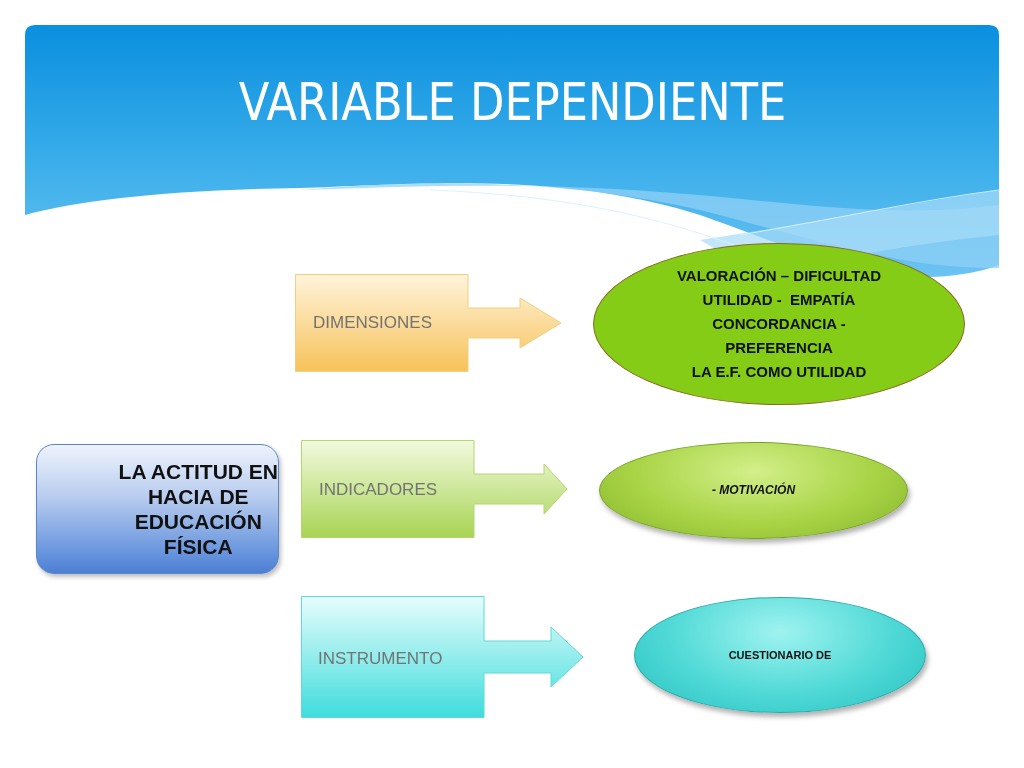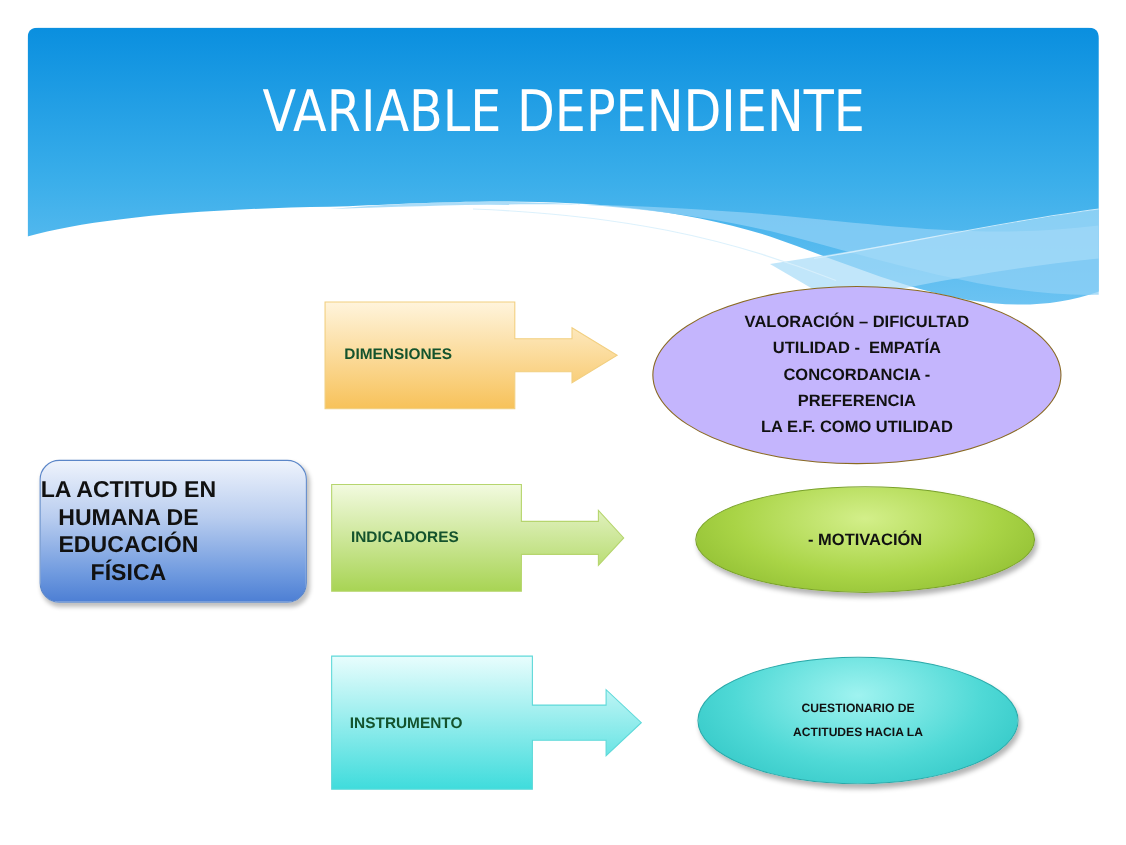--- a/index.html
+++ b/index.html
@@ -3,38 +3,38 @@
 <meta charset="utf-8">
 <style>
   html, body { margin: 0; padding: 0; }
   body { width: 1024px; height: 768px; background: #ffffff; position: relative; overflow: hidden;
          font-family: "Liberation Sans", "DejaVu Sans", sans-serif; }
   .header { position: absolute; left: 0; top: 0; width: 1024px; height: 300px; }
   .header svg { position: absolute; left: 0; top: 0; }
   .title { position: absolute; left: 25px; width: 975px; top: 72px; text-align: center;
            color: #ffffff; font-size: 52px; font-weight: normal; letter-spacing: 0px;
            font-family: "DejaVu Sans", sans-serif; transform: scaleX(0.86); transform-origin: center; }
-  .root-box { position: absolute; left: 36px; top: 418px; width: 241px; height: 128px;
+  .root-box { position: absolute; left: 36px; top: 444px; width: 241px; height: 128px;
               border-radius: 18px; border: 1px solid #5b86c8;
               background: linear-gradient(to bottom, #eef3fc 0%, #b9cdef 40%, #6f9adf 80%, #4d7fd4 100%);
               box-shadow: 2px 3px 4px rgba(0,0,0,0.25);
-              display: flex; align-items: center; justify-content: flex-start; text-align: center;
+              display: flex; align-items: center; justify-content: flex-end; text-align: center;
               font-weight: bold; font-size: 21px; line-height: 25px; color: #111; }
   .root-box span { display: block; }
   .cat { position: absolute; }
   .cat svg { position: absolute; left: 0; top: 0; overflow: visible; }
-  .cat-label { position: absolute; font-weight: bold; font-size: 14px; color: #14532d; white-space: nowrap; }
+  .cat-label { position: absolute; font-weight: normal; font-size: 17px; color: #737373; white-space: nowrap; }
   .ellipse { position: absolute; border-radius: 50%; display: flex; align-items: center; justify-content: center;
              text-align: center; font-weight: bold; color: #111; box-shadow: 2px 4px 5px rgba(0,0,0,0.3); }
   .ellipse .lines span { display: block; }
-  .e1 { left: 593px; top: 260px; width: 370px; height: 160px; background: #c4b5fd; border: 1.5px solid #8a6a22;
+  .e1 { left: 593px; top: 243px; width: 370px; height: 160px; background: #84cc16; border: 1.5px solid #8a6a22;
         font-size: 15px; line-height: 24px; box-shadow: none; }
-  .e2 { left: 632px; top: 442px; width: 307px; height: 95px;
+  .e2 { left: 599px; top: 442px; width: 307px; height: 95px;
         background: radial-gradient(ellipse at 50% 30%, #d3ef8a 0%, #a9d446 55%, #86b52a 100%);
-        border: 1px solid #7aa22b; font-size: 15px; line-height: 21px; }
+        border: 1px solid #7aa22b; font-size: 12px; line-height: 21px; font-style: italic; }
   .e3 { left: 634px; top: 597px; width: 290px; height: 114px;
         background: radial-gradient(ellipse at 50% 30%, #9ff3f0 0%, #4fd9d6 55%, #27c0c0 100%);
         border: 1px solid #2aa9a9; font-size: 11px; line-height: 22px; }
 </style>
 </head>
 <body>
 
 <div class="header">
   <svg width="1024" height="300" viewBox="0 0 1024 300">
     <defs>
@@ -54,21 +54,21 @@
       <path d="M430,190 C560,195 660,215 760,255" stroke="#d8effc" stroke-width="1" fill="none" opacity="0.9"></path>
       <path d="M740,235 C830,220 920,200 999,190" stroke="#d8effc" stroke-width="1" fill="none" opacity="0.9"></path>
     </g>
   </svg>
   <div class="title">VARIABLE DEPENDIENTE</div>
 </div>
 
 <div class="root-box">
   <div>
     <span>LA ACTITUD EN</span>
-    <span>HUMANA DE</span>
+    <span>HACIA DE</span>
     <span>EDUCACIÓN</span>
     <span>FÍSICA</span>
   </div>
 </div>
 
 <div class="cat" style="left:295px; top:274px; width:270px; height:98px;">
   <svg width="270" height="98">
     <defs>
       <linearGradient id="g1" x1="0" y1="0" x2="0" y2="1">
         <stop offset="0" stop-color="#fff4dc"></stop>
@@ -118,15 +118,14 @@
 
 <div class="ellipse e2">
   <div class="lines">
     <span>- MOTIVACIÓN</span>
   </div>
 </div>
 
 <div class="ellipse e3">
   <div class="lines">
     <span>CUESTIONARIO DE</span>
-    <span>ACTITUDES HACIA LA</span>
   </div>
 </div>
 
 </body></html>

